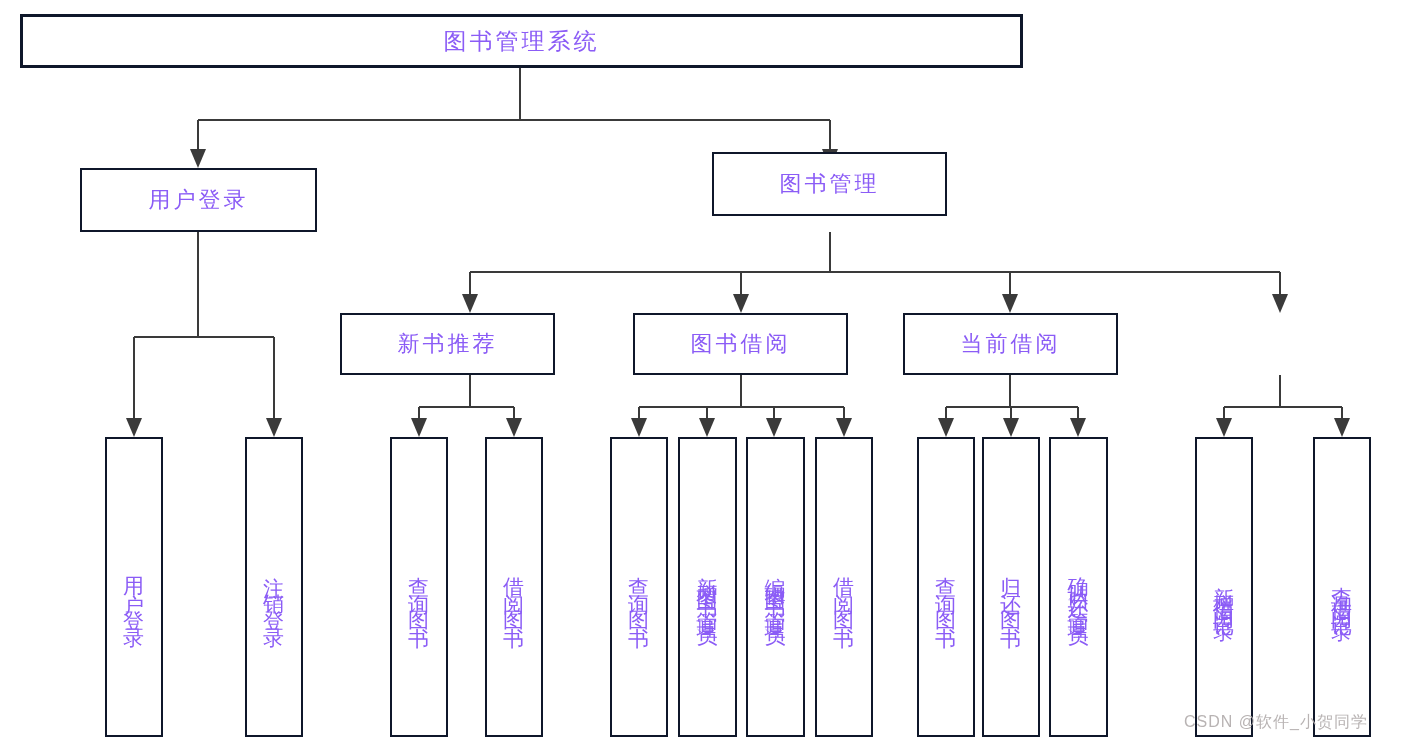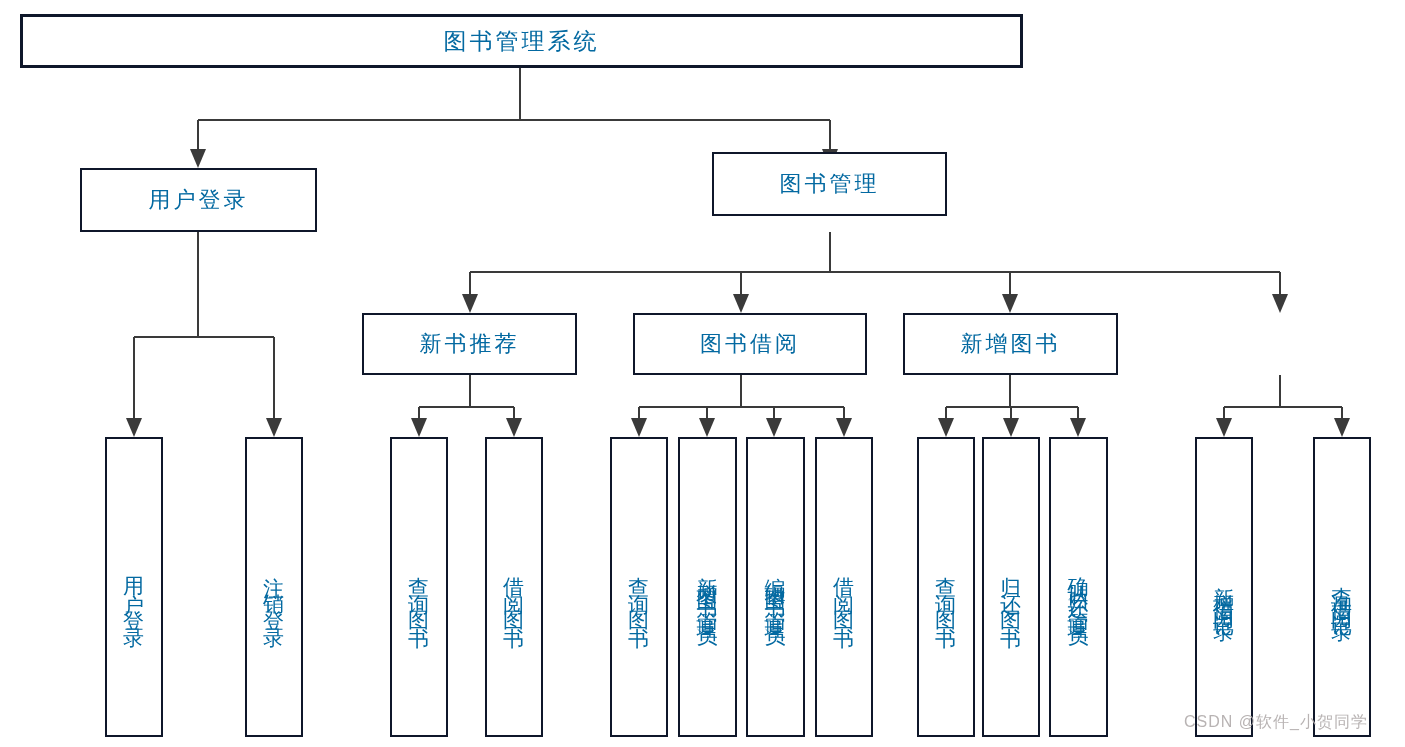--- a/index.html
+++ b/index.html
@@ -21,21 +21,21 @@
     top: 0;
     width: 1405px;
     height: 747px;
     z-index: 1;
   }
   .box {
     position: absolute;
     box-sizing: border-box;
     background: #ffffff;
     border: 2px solid #0f172a;
-    color: #0369a1;
+    color: #8b5cf6;
     display: flex;
     align-items: center;
     justify-content: center;
     z-index: 2;
   }
   .box.root {
     border-width: 3px;
     font-size: 23px;
     letter-spacing: 3px;
   }
@@ -116,23 +116,23 @@
       <polygon points="1216,418 1232,418 1224,437"></polygon>
       <polygon points="1334,418 1350,418 1342,437"></polygon>
     </g>
   </svg>
 
   <div class="box root" style="left:20px; top:14px; width:1003px; height:54px;">图书管理系统</div>
 
   <div class="box h" style="left:80px; top:168px; width:237px; height:64px;">用户登录</div>
   <div class="box h" style="left:712px; top:152px; width:235px; height:64px;">图书管理</div>
 
-  <div class="box h" style="left:362px; top:313px; width:215px; height:62px;">新书推荐</div>
-  <div class="box h" style="left:633px; top:313px; width:234px; height:62px;">图书借阅</div>
-  <div class="box h" style="left:903px; top:313px; width:215px; height:62px;">新增图书</div>
+  <div class="box h" style="left:340px; top:313px; width:215px; height:62px;">新书推荐</div>
+  <div class="box h" style="left:633px; top:313px; width:215px; height:62px;">图书借阅</div>
+  <div class="box h" style="left:903px; top:313px; width:215px; height:62px;">当前借阅</div>
 
   <div class="box v" style="left:105px; top:437px; width:58px; height:300px;">用户登录</div>
   <div class="box v" style="left:245px; top:437px; width:58px; height:300px;">注销登录</div>
 
   <div class="box v" style="left:390px; top:437px; width:58px; height:300px;">查询图书</div>
   <div class="box v" style="left:485px; top:437px; width:58px; height:300px;">借阅图书</div>
 
   <div class="box v" style="left:610px; top:437px; width:58px; height:300px;">查询图书</div>
   <div class="box v tight" style="left:678px; top:437px; width:59px; height:300px;">新增图书（管理员）</div>
   <div class="box v tight" style="left:746px; top:437px; width:59px; height:300px;">编辑图书（管理员）</div>

